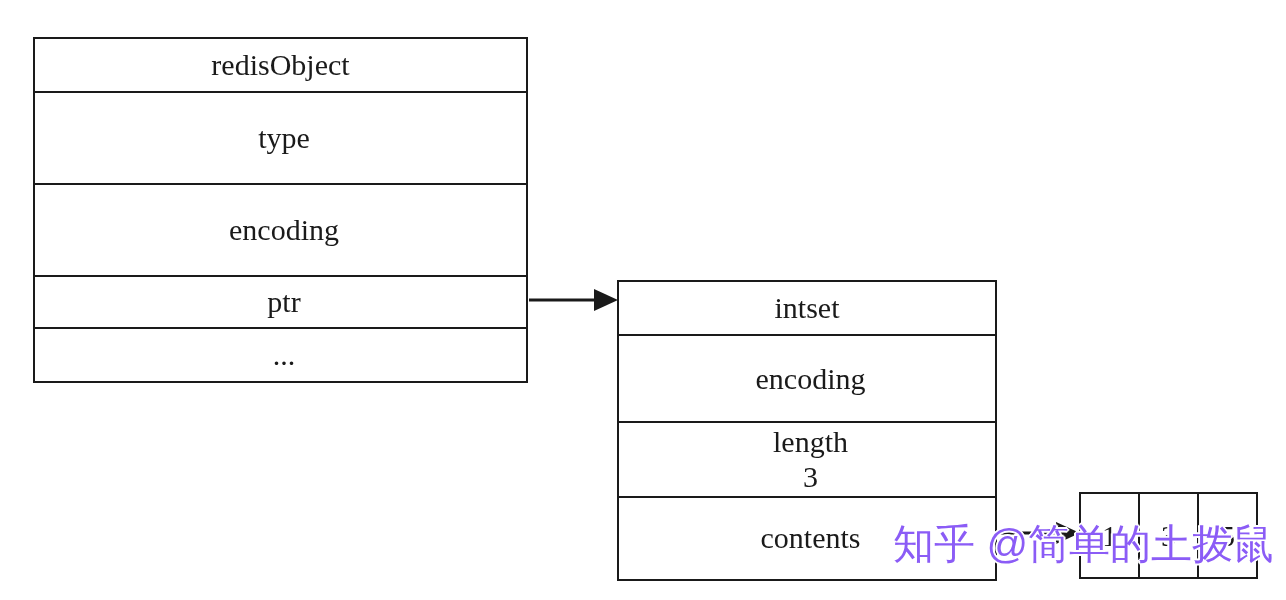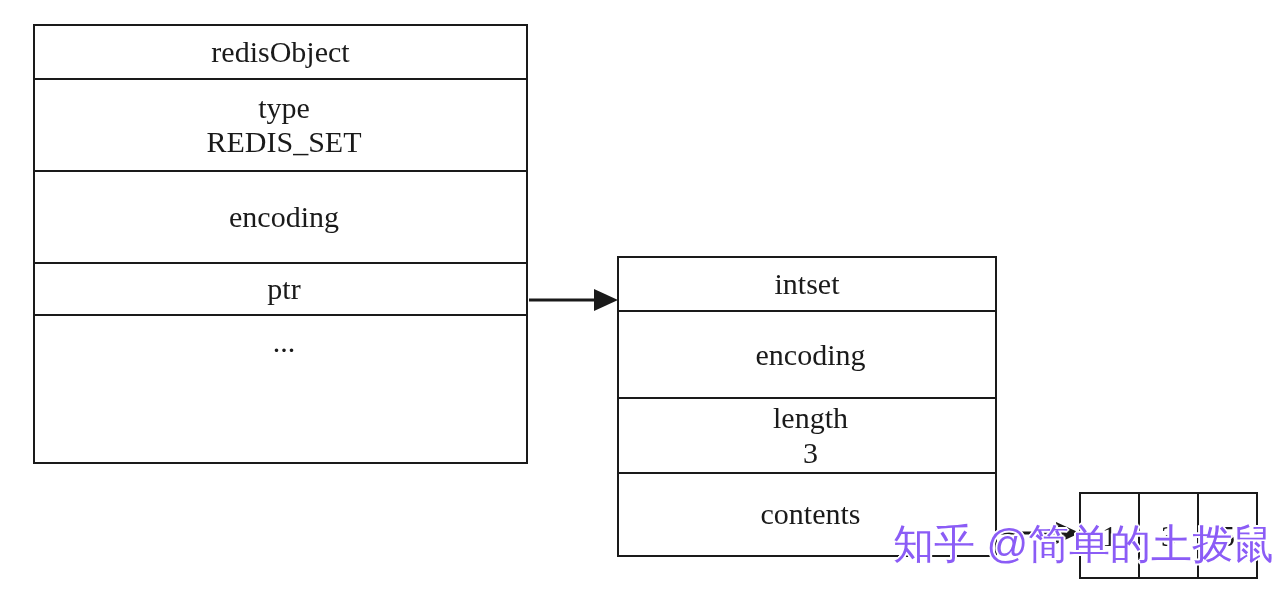--- a/index.html
+++ b/index.html
@@ -26,29 +26,29 @@
     align-items: center;
     justify-content: center;
     font-size: 30px;
     line-height: 1.14;
     text-align: center;
     width: 100%;
   }
   .row + .row { border-top: 2px solid #1a1a1a; padding-left: 7px; }
 
   
-  .tbl-redis { left: 33px; top: 24px; width: 495px; height: 440px; }
+  .tbl-redis { left: 33px; top: 37px; width: 495px; height: 346px; }
   .tbl-redis .r1 { height: 52px; }
   .tbl-redis .r2 { height: 92px; }
   .tbl-redis .r3 { height: 92px; }
   .tbl-redis .r4 { height: 52px; }
   .tbl-redis .r5 { height: 54px; }
 
   
-  .tbl-intset { left: 617px; top: 256px; width: 380px; height: 301px; }
+  .tbl-intset { left: 617px; top: 280px; width: 380px; height: 301px; }
   .tbl-intset .r1 { height: 54px; }
   .tbl-intset .r2 { height: 90px; }
   .tbl-intset .r3 { height: 77px; }
   .tbl-intset .r4 { height: 86px; }
 
   
   .array-box {
     position: absolute;
     left: 1079px; top: 492px; width: 179px; height: 87px;
     border: 2px solid #1a1a1a;
@@ -104,21 +104,20 @@
       <polygon points="1056,522 1080,533 1056,544" fill="#1a1a1a"></polygon>
     </g>
   </svg>
 
   <div class="tbl tbl-redis">
     <div class="row r1">
       <div>redisObject</div>
     </div>
     <div class="row r2">
       <div>type</div>
-      <div>REDIS_SET</div>
     </div>
     <div class="row r3">
       <div>encoding</div>
     </div>
     <div class="row r4">
       <div>ptr</div>
     </div>
     <div class="row r5">
       <div>...</div>
     </div>

